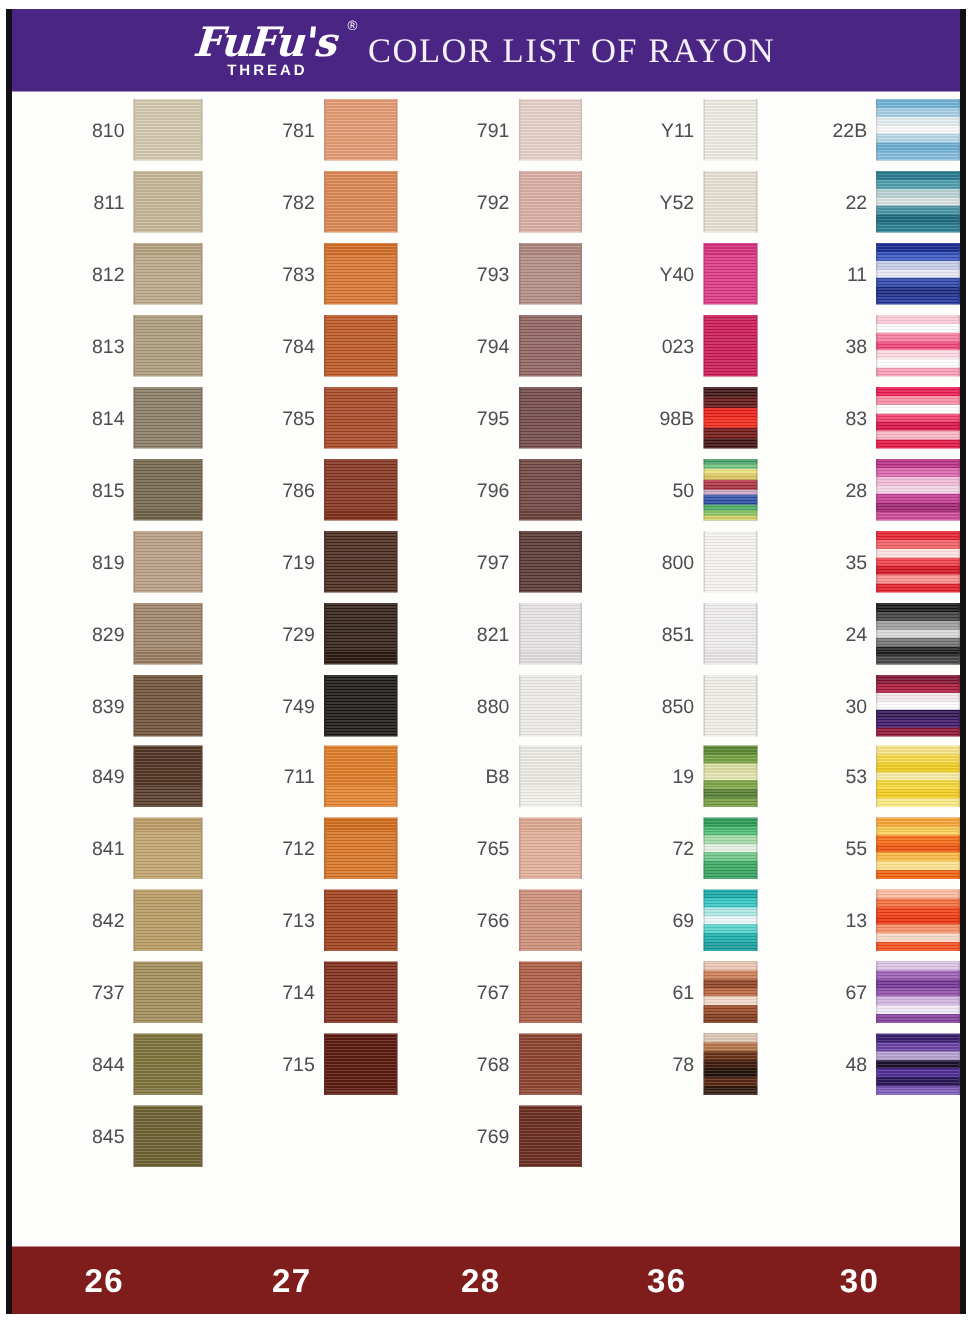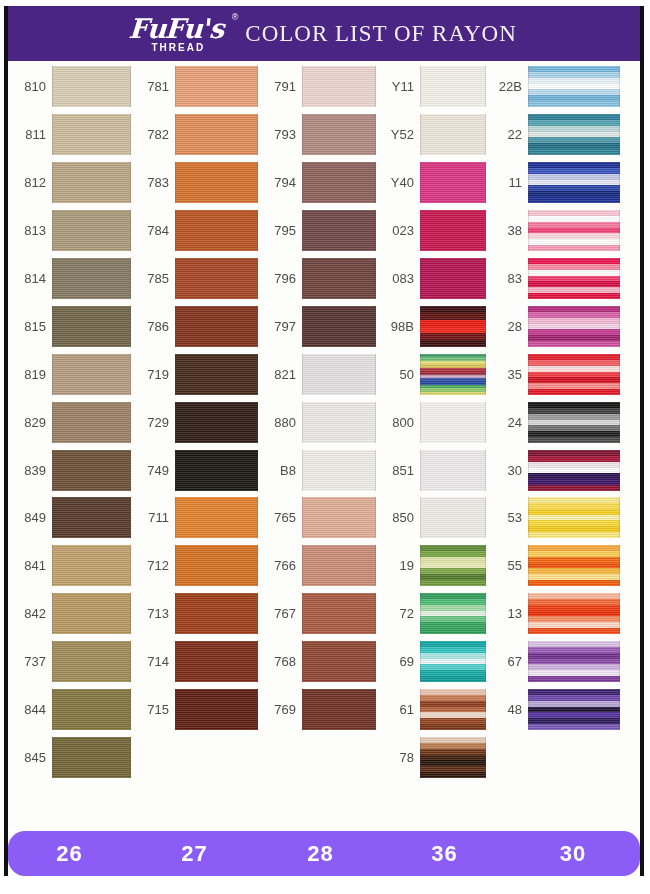--- a/index.html
+++ b/index.html
@@ -82,20 +82,21 @@
     top: 63px;
     width: 632px;
     height: 766px;
     background: #fdfdfb;
     display: flex;
   }
   .col {
     position: relative;
     height: 100%;
     box-sizing: border-box;
+    margin-left: 37px;
   }
   .col-1 { width: 123px; }
   .col-2 { width: 127px; }
   .col-3 { width: 118px; }
   .col-4 { width: 110px; }
   .col-5 { width: 134px; }
 
   .row {
     display: flex;
     align-items: center;
@@ -314,20 +315,24 @@
           <div class="code">715</div>
           <div class="swatch" style="background: rgb(92, 26, 16);"></div>
         </div>
       </div>
     <div class="col col-3">
         <div class="row">
           <div class="code">791</div>
           <div class="swatch" style="background: rgb(236, 213, 205);"></div>
         </div>
         <div class="row">
+          <div class="code">792</div>
+          <div class="swatch" style="background: rgb(222, 179, 168);"></div>
+        </div>
+        <div class="row">
           <div class="code">793</div>
           <div class="swatch" style="background: rgb(176, 136, 129);"></div>
         </div>
         <div class="row">
           <div class="code">794</div>
           <div class="swatch" style="background: rgb(140, 95, 91);"></div>
         </div>
         <div class="row">
           <div class="code">795</div>
           <div class="swatch" style="background: rgb(111, 69, 69);"></div>
@@ -384,24 +389,20 @@
         </div>
         <div class="row">
           <div class="code">Y40</div>
           <div class="swatch" style="background: rgb(217, 49, 127);"></div>
         </div>
         <div class="row">
           <div class="code">023</div>
           <div class="swatch" style="background: rgb(200, 19, 79);"></div>
         </div>
         <div class="row">
-          <div class="code">083</div>
-          <div class="swatch" style="background: rgb(179, 17, 79);"></div>
-        </div>
-        <div class="row">
           <div class="code">98B</div>
           <div class="swatch" style="background: linear-gradient(rgb(58, 12, 12) 0%, rgb(58, 12, 12) 16.67%, rgb(92, 16, 16) 16.67%, rgb(92, 16, 16) 33.33%, rgb(232, 23, 15) 33.33%, rgb(232, 23, 15) 50%, rgb(240, 35, 23) 50%, rgb(240, 35, 23) 66.67%, rgb(110, 17, 17) 66.67%, rgb(110, 17, 17) 83.33%, rgb(58, 12, 12) 83.33%, rgb(58, 12, 12) 100%);"></div>
         </div>
         <div class="row">
           <div class="code">50</div>
           <div class="swatch" style="background: linear-gradient(rgb(62, 154, 99) 0%, rgb(62, 154, 99) 8.33%, rgb(111, 191, 122) 8.33%, rgb(111, 191, 122) 16.67%, rgb(233, 224, 122) 16.67%, rgb(233, 224, 122) 25%, rgb(217, 196, 90) 25%, rgb(217, 196, 90) 33.33%, rgb(176, 48, 64) 33.33%, rgb(176, 48, 64) 41.67%, rgb(158, 42, 56) 41.67%, rgb(158, 42, 56) 50%, rgb(201, 167, 196) 50%, rgb(201, 167, 196) 58.33%, rgb(47, 79, 168) 58.33%, rgb(47, 79, 168) 66.67%, rgb(37, 71, 160) 66.67%, rgb(37, 71, 160) 75%, rgb(74, 168, 94) 75%, rgb(74, 168, 94) 83.33%, rgb(143, 201, 106) 83.33%, rgb(143, 201, 106) 91.67%, rgb(216, 212, 106) 91.67%, rgb(216, 212, 106) 100%);"></div>
         </div>
         <div class="row">
           <div class="code">800</div>
           <div class="swatch" style="background: rgb(244, 242, 239);"></div>
@@ -488,21 +489,21 @@
           <div class="code">67</div>
           <div class="swatch" style="background: linear-gradient(rgb(217, 194, 228) 0%, rgb(217, 194, 228) 14.29%, rgb(154, 92, 181) 14.29%, rgb(154, 92, 181) 28.57%, rgb(110, 47, 142) 28.57%, rgb(110, 47, 142) 42.86%, rgb(140, 74, 165) 42.86%, rgb(140, 74, 165) 57.14%, rgb(205, 176, 221) 57.14%, rgb(205, 176, 221) 71.43%, rgb(240, 230, 244) 71.43%, rgb(240, 230, 244) 85.71%, rgb(126, 58, 153) 85.71%, rgb(126, 58, 153) 100%);"></div>
         </div>
         <div class="row">
           <div class="code">48</div>
           <div class="swatch" style="background: linear-gradient(rgb(58, 31, 110) 0%, rgb(58, 31, 110) 14.29%, rgb(106, 69, 168) 14.29%, rgb(106, 69, 168) 28.57%, rgb(184, 166, 212) 28.57%, rgb(184, 166, 212) 42.86%, rgb(26, 16, 48) 42.86%, rgb(26, 16, 48) 57.14%, rgb(82, 48, 154) 57.14%, rgb(82, 48, 154) 71.43%, rgb(42, 24, 88) 71.43%, rgb(42, 24, 88) 85.71%, rgb(122, 88, 184) 85.71%, rgb(122, 88, 184) 100%);"></div>
         </div>
       </div>
   </div>
 
-  <div class="footer" style="background: #8b5cf6; border-radius: 17px;">
+  <div class="footer" style="background: #7f1d1d;">
     <div class="footer-cell fc-1">26</div>
     <div class="footer-cell fc-2">27</div>
     <div class="footer-cell fc-3">28</div>
     <div class="footer-cell fc-4">36</div>
     <div class="footer-cell fc-5">30</div>
   </div>
 
 </div>
 
 </body></html>

